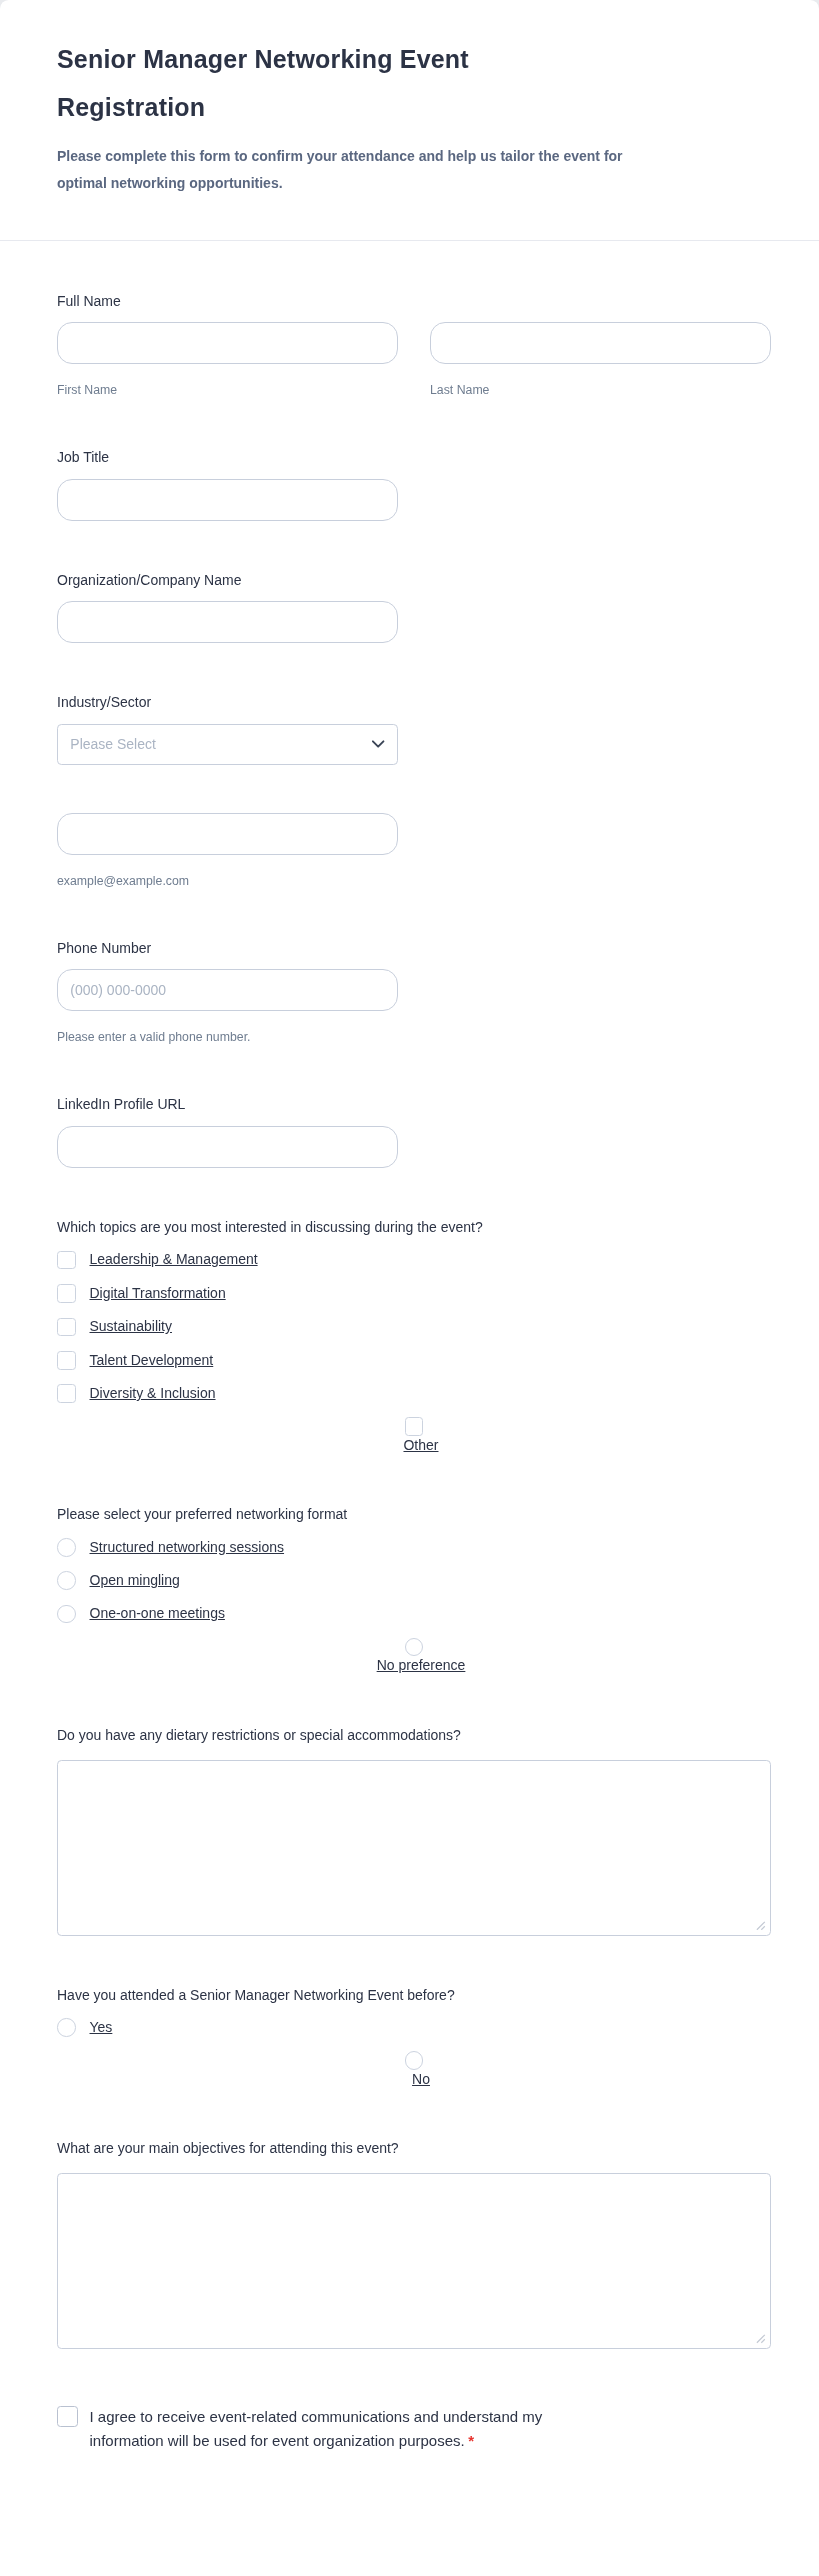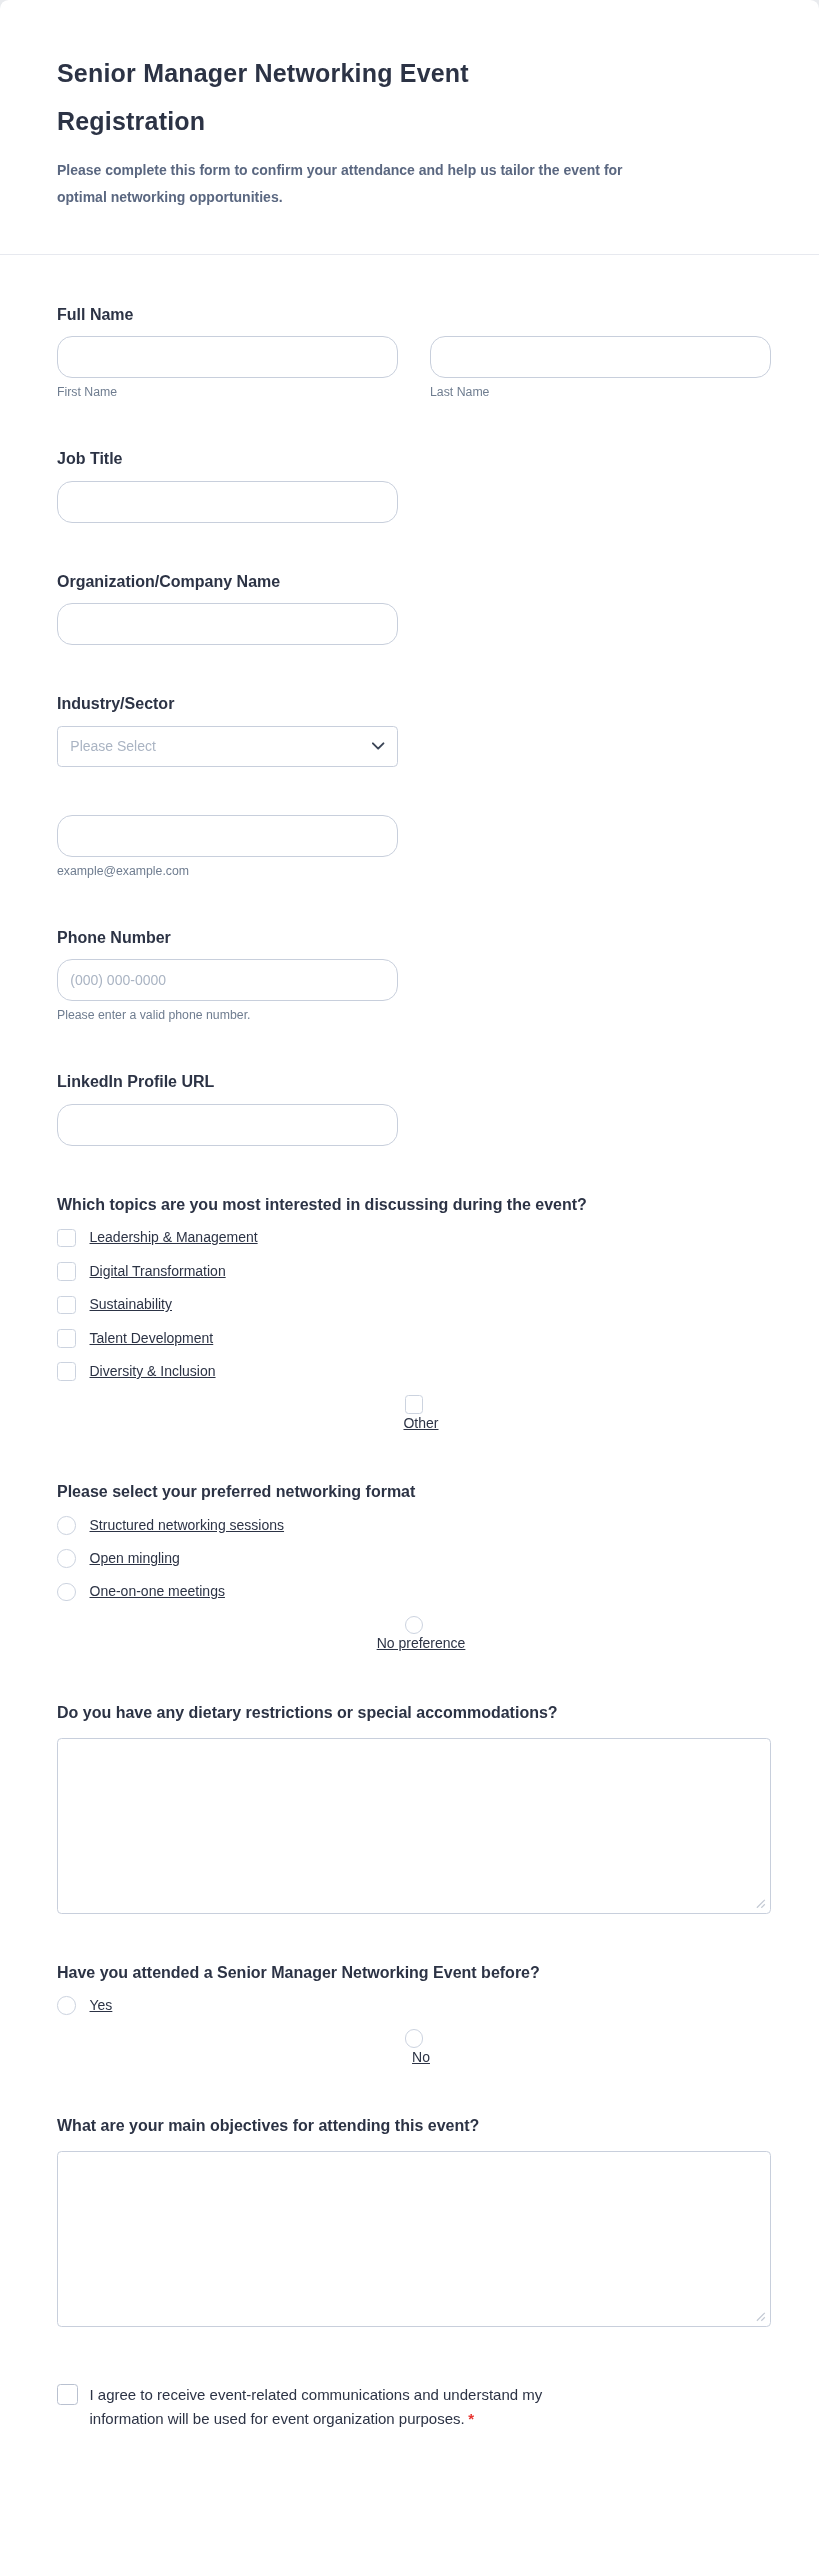--- a/index.html
+++ b/index.html
@@ -11,21 +11,21 @@
   }
   .card {
     width: 819px;
     min-height: 2576px;
     background: #ffffff;
     border-radius: 8.8px 8.8px 0 0;
     overflow: hidden;
   }
   
   .form-header {
-    padding: 49px 57px 43px 57px;
+    padding: 35px 57px 43px 57px;
     border-bottom: 0.9px solid #e7e9ef;
   }
   .form-title {
     font-size: 25px;
     line-height: 48px;
     font-weight: 700;
     color: #2c3345;
     letter-spacing: 0.2px;
   }
   .form-title span { display: block; }
@@ -36,23 +36,23 @@
     font-weight: 700;
     color: #5a6780;
   }
   .form-subtitle span { display: block; }
   
   .form-body { padding: 0 48px 0 57px; }
   .question { margin-top: 48px; }
   .question:first-child { margin-top: 49px; }
   .q-label {
     display: block;
-    font-size: 16px;
+    font-size: 14px;
     line-height: 22px;
-    font-weight: 700;
+    font-weight: 400;
     color: #2c3345;
     margin-bottom: 10.6px;
   }
   .text-input {
     display: block;
     width: 341px;
     height: 42px;
     border: 0.9px solid #c8cfdc;
     border-radius: 15px;
     padding: 0 12.3px;
@@ -61,21 +61,21 @@
     color: #4c1d95;
     background: #fff;
     outline: none;
   }
   .text-input::placeholder { color: #aab4c3; opacity: 1; }
   .name-row { display: flex; gap: 32px; }
   .name-col { width: 341px; }
   .name-col .text-input { width: 100%; }
   .sublabel, .hint {
     display: block;
-    margin-top: 6px;
+    margin-top: 18px;
     font-size: 12.3px;
     line-height: 16px;
     color: #6f7d90;
     font-weight: 400;
   }
   
   .select-box {
     width: 341px;
     height: 41px;
     border: 0.9px solid #c8cfdc;

